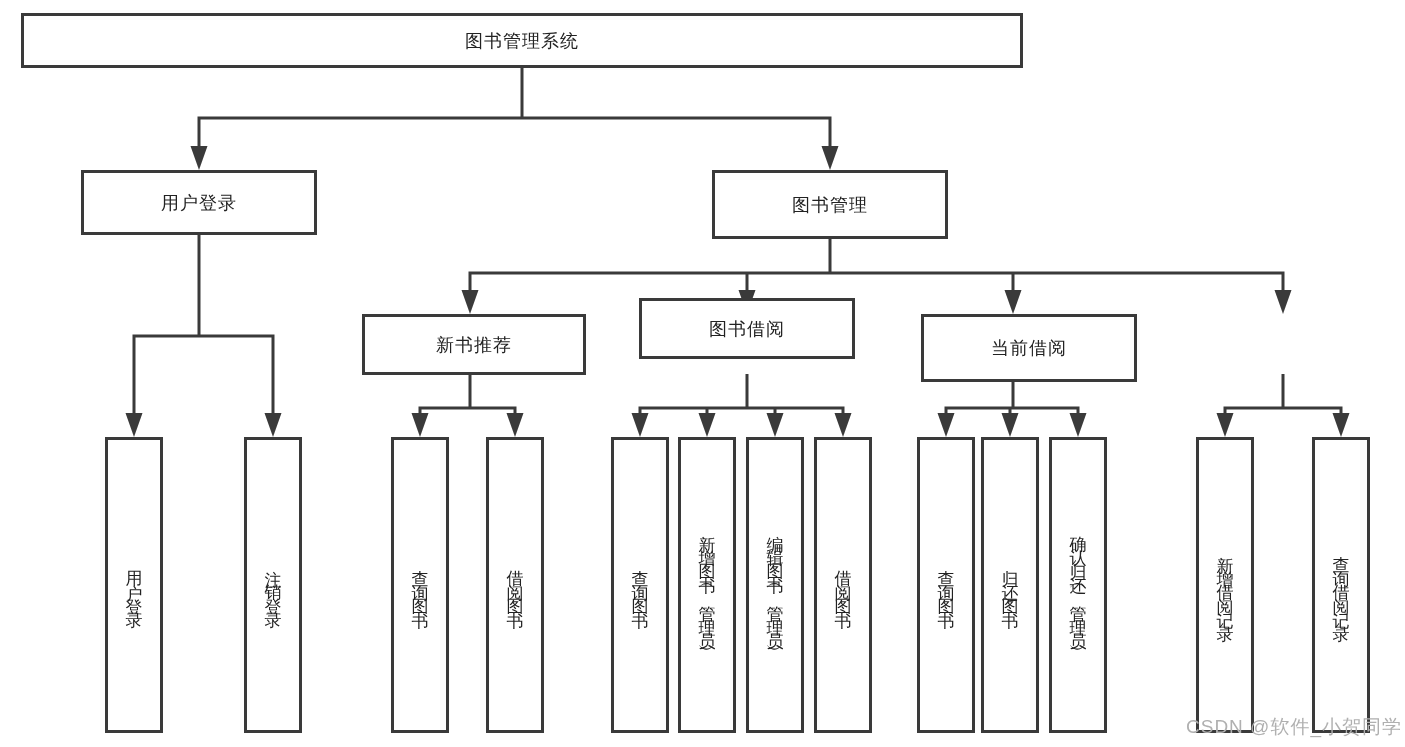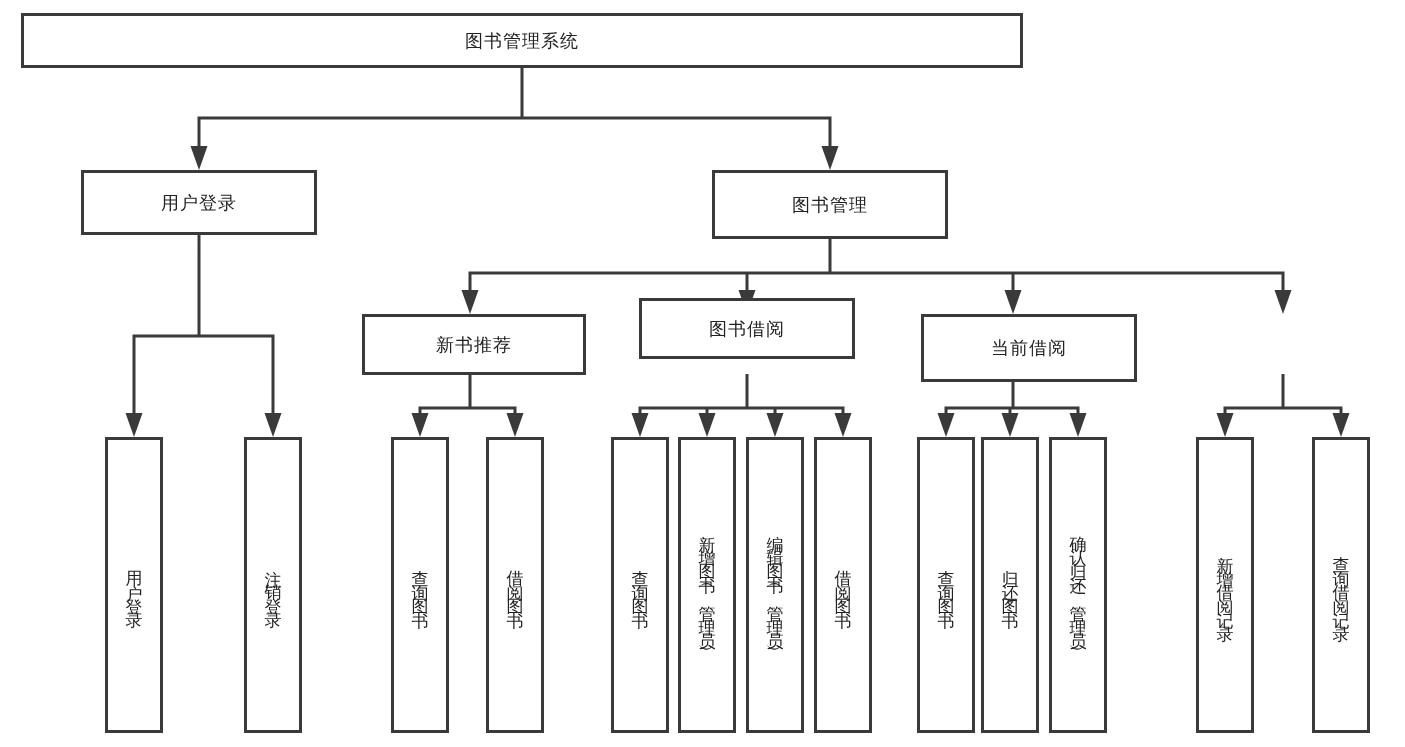--- a/index.html
+++ b/index.html
@@ -165,14 +165,15 @@
     <div class="vtext">确认归还（管理员）</div>
   </div>
 
   <div class="node leaf" style="left:1196px; top:437px; width:58px; height:296px;">
     <div class="vtext">新增借阅记录</div>
   </div>
   <div class="node leaf" style="left:1312px; top:437px; width:58px; height:296px;">
     <div class="vtext">查询借阅记录</div>
   </div>
 
+  <div class="watermark">CSDN @软件_小贺同学</div>
 
 </div>
 
 </body></html>

